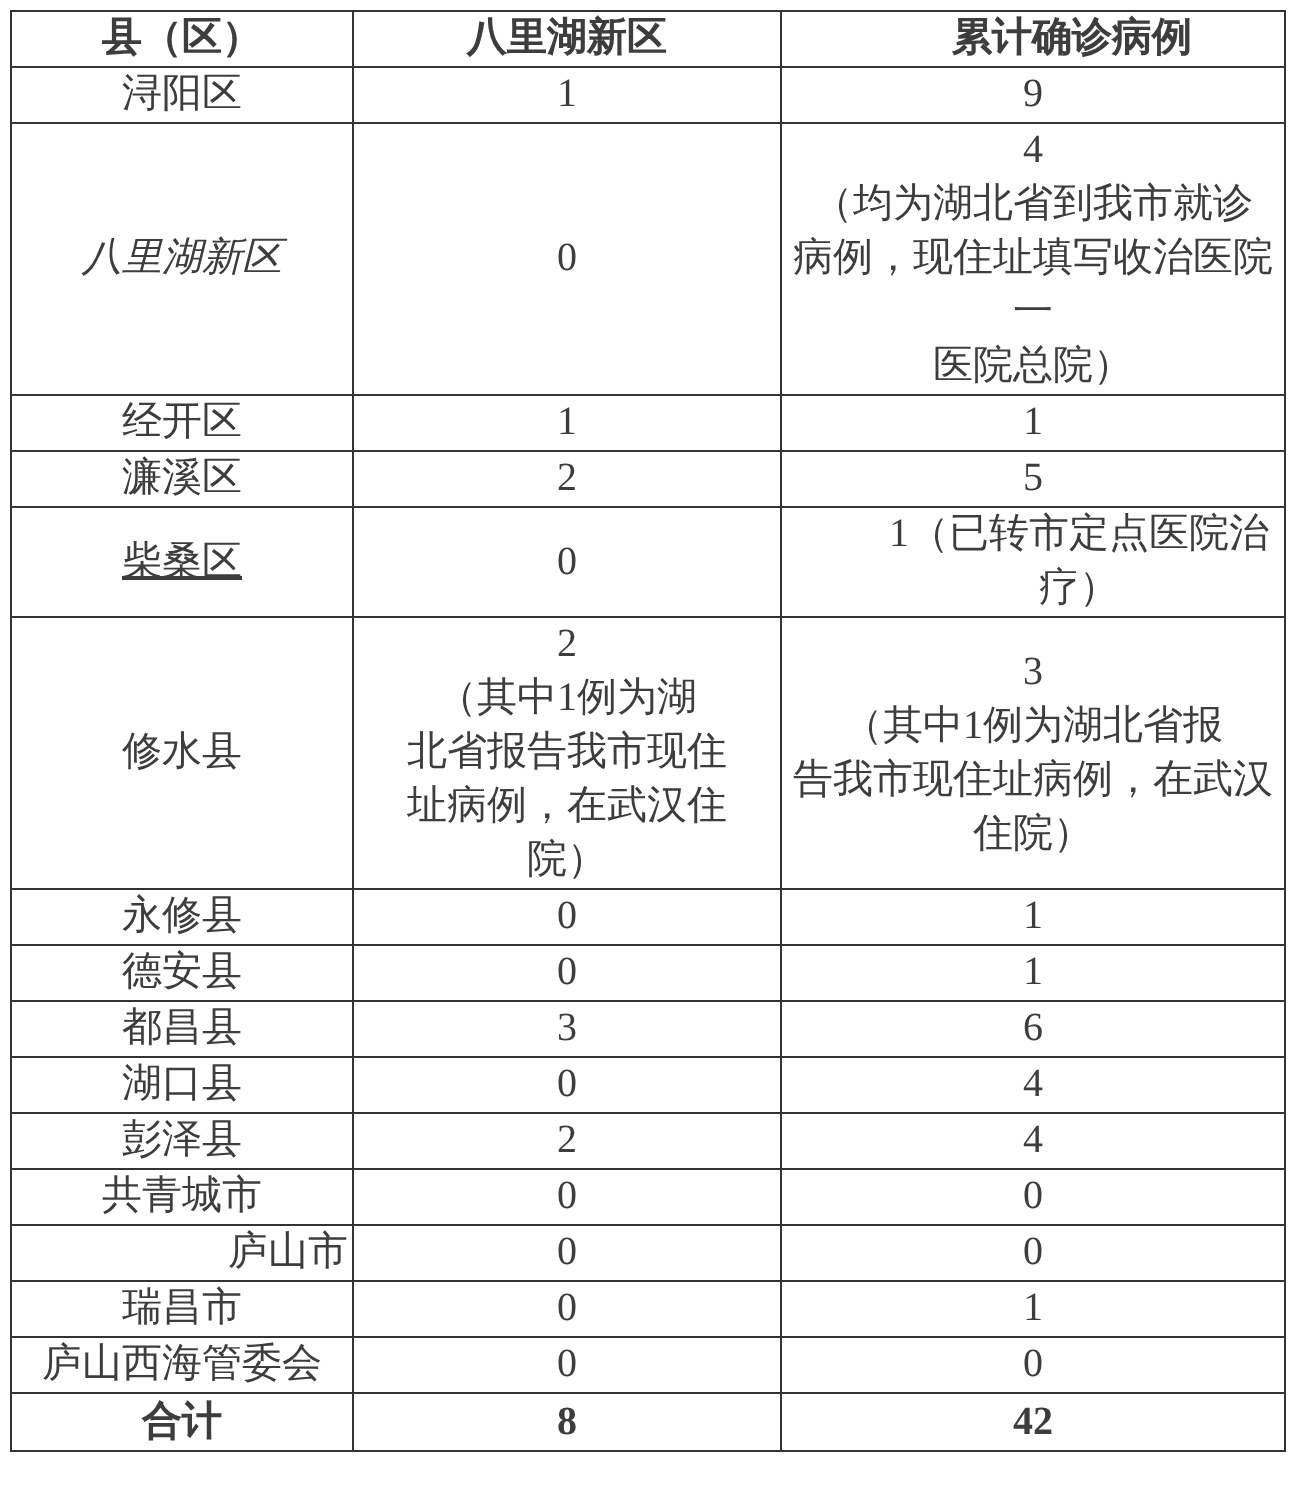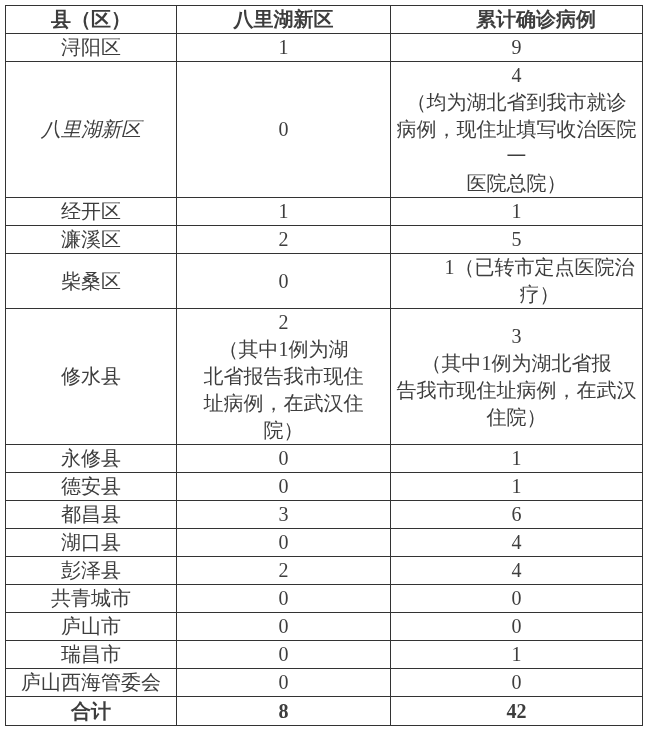--- a/index.html
+++ b/index.html
@@ -82,21 +82,21 @@
           <td style="border-color: rgb(51, 51, 51);">经开区</td>
           <td style="border-color: rgb(51, 51, 51);">1</td>
           <td style="border-color: rgb(51, 51, 51);">1</td>
         </tr>
         <tr>
           <td style="border-color: rgb(51, 51, 51);">濂溪区</td>
           <td style="border-color: rgb(51, 51, 51);">2</td>
           <td style="border-color: rgb(51, 51, 51);">5</td>
         </tr>
         <tr>
-          <td style="border-color: rgb(51, 51, 51);">柴桑区</td>
+          <td style="border-color: rgb(51, 51, 51); text-decoration: underline;">柴桑区</td>
           <td style="border-color: rgb(51, 51, 51);">0</td>
           <td style="border-color: rgb(51, 51, 51); padding-left: 48px;">1（已转市定点医院治
 疗）</td>
         </tr>
         <tr>
           <td style="border-color: rgb(51, 51, 51);">修水县</td>
           <td style="border-color: rgb(51, 51, 51);">2
 （其中1例为湖
 北省报告我市现住
 址病例，在武汉住
@@ -130,21 +130,21 @@
           <td style="border-color: rgb(51, 51, 51);">彭泽县</td>
           <td style="border-color: rgb(51, 51, 51);">2</td>
           <td style="border-color: rgb(51, 51, 51);">4</td>
         </tr>
         <tr>
           <td style="border-color: rgb(51, 51, 51);">共青城市</td>
           <td style="border-color: rgb(51, 51, 51);">0</td>
           <td style="border-color: rgb(51, 51, 51);">0</td>
         </tr>
         <tr>
-          <td style="border-color: rgb(51, 51, 51);">庐山市</td>
+          <td style="border-color: rgb(51, 51, 51); text-align: right;">庐山市</td>
           <td style="border-color: rgb(51, 51, 51);">0</td>
           <td style="border-color: rgb(51, 51, 51);">0</td>
         </tr>
         <tr>
           <td style="border-color: rgb(51, 51, 51);">瑞昌市</td>
           <td style="border-color: rgb(51, 51, 51);">0</td>
           <td style="border-color: rgb(51, 51, 51);">1</td>
         </tr>
         <tr>
           <td style="border-color: rgb(51, 51, 51);">庐山西海管委会</td>

